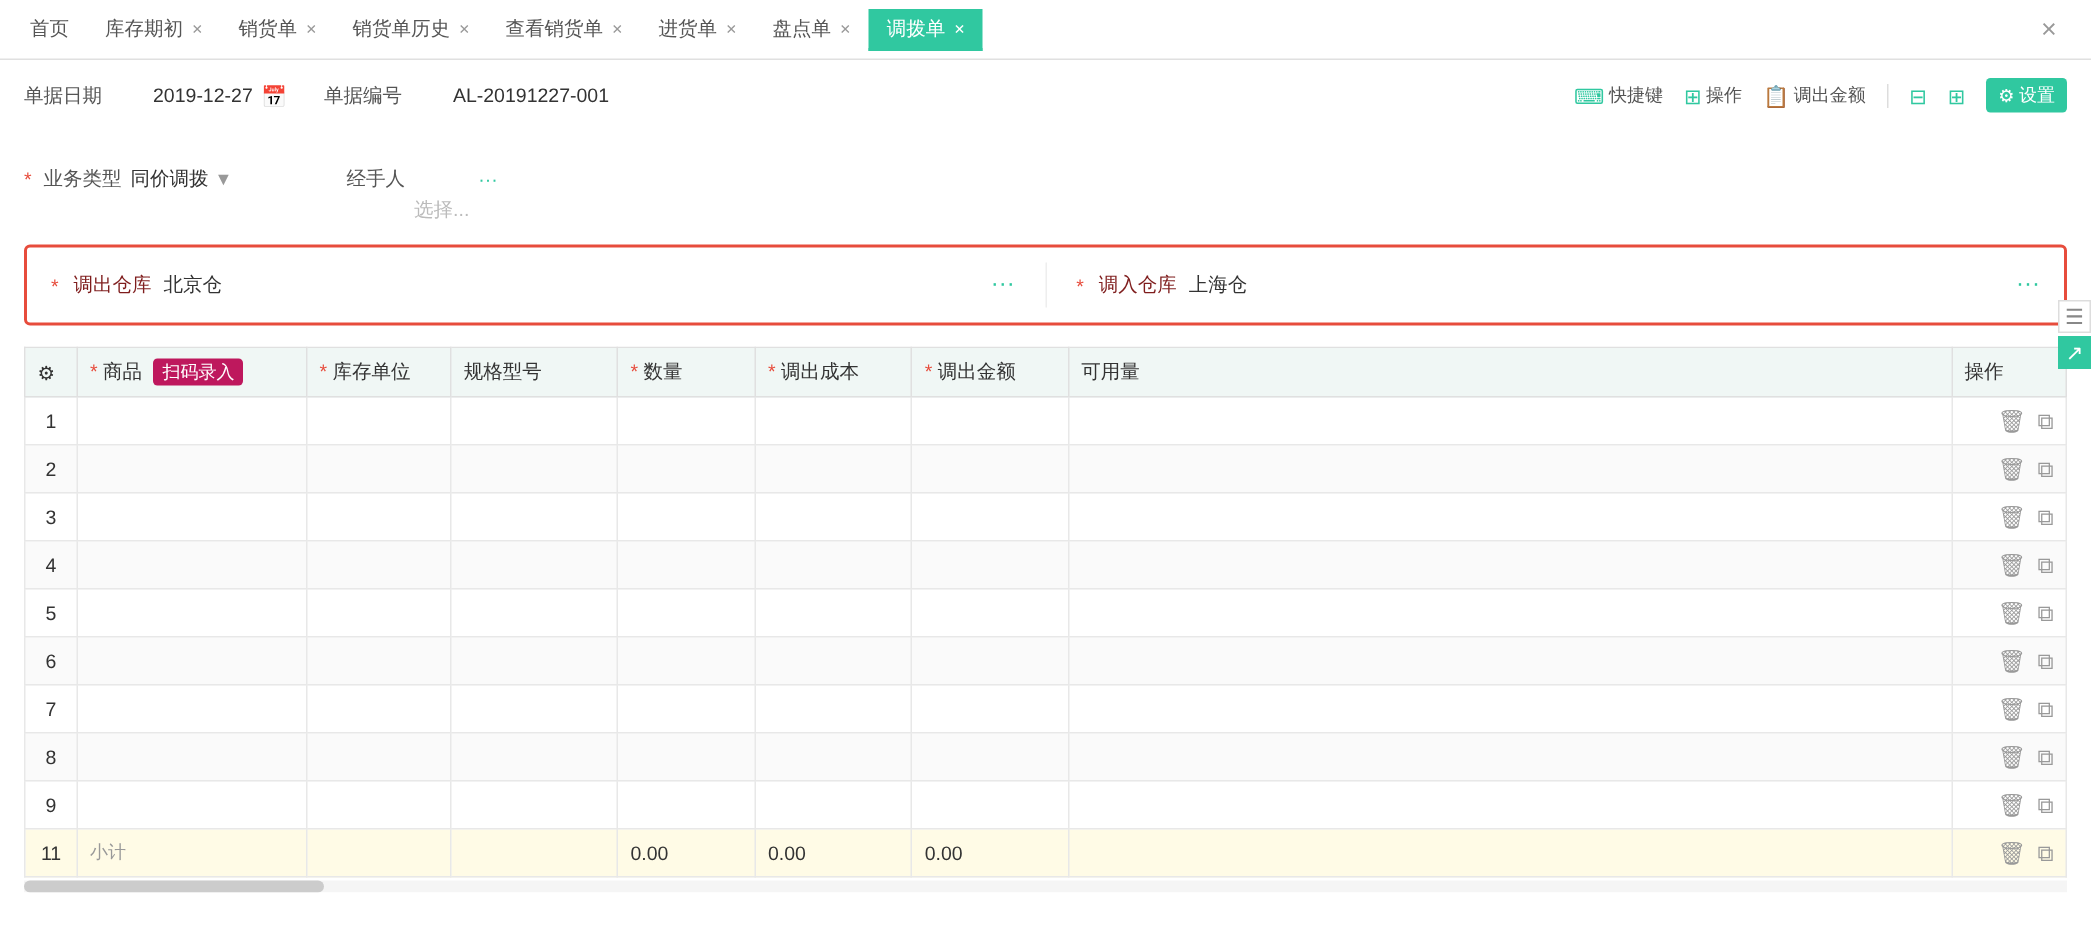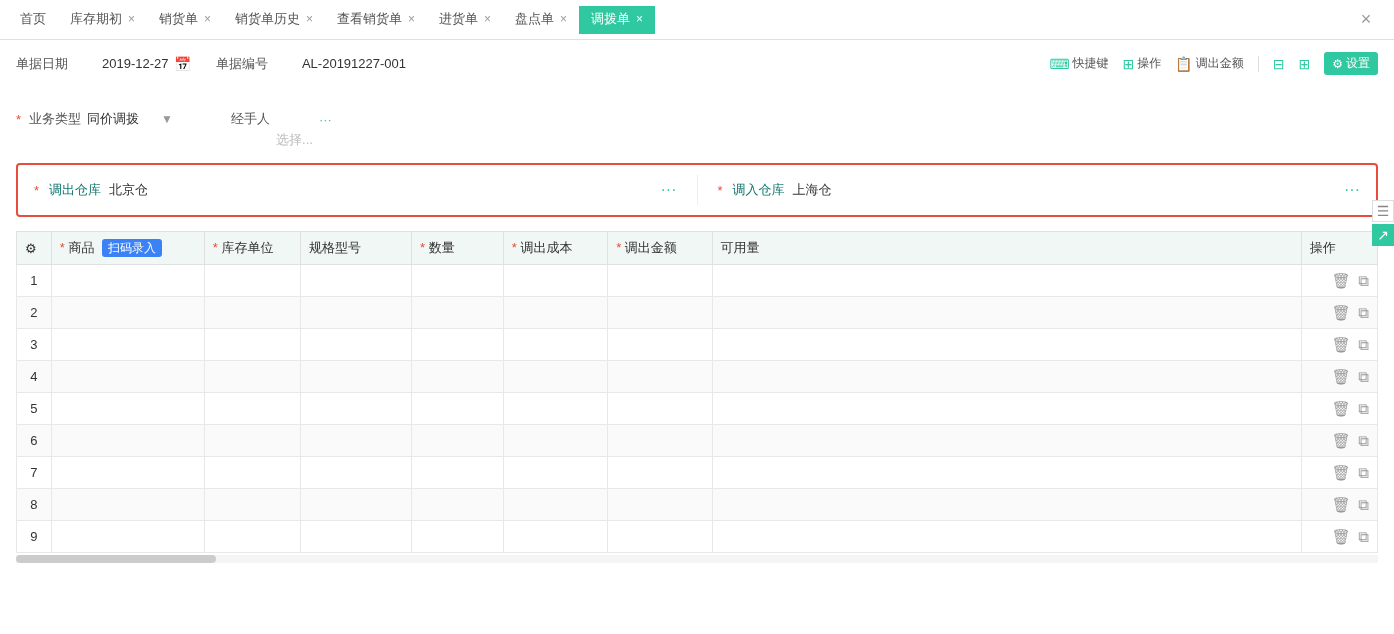--- a/index.html
+++ b/index.html
@@ -110,42 +110,42 @@
       padding: 10px 16px;
       margin-bottom: 14px;
       gap: 0;
     }
     .wh-field {
       display: flex;
       align-items: center;
       gap: 8px;
       flex: 1;
     }
-    .wh-label { color: #0f766e; }
+    .wh-label { color: #7f1d1d; }
     .wh-value { color: #333; font-size: 13px; }
     .required-star { color: #e74c3c; margin-right: 2px; }
     .dots-btn { color: #30c8a0; cursor: pointer; font-size: 16px; margin-left: auto; }
     .wh-divider { width: 1px; height: 30px; background: #eee; margin: 0 20px; }
 
     
     .form-row2 {
       display: flex;
       align-items: center;
       margin-bottom: 14px;
       gap: 24px;
     }
     .select-field {
       display: flex;
       align-items: center;
       gap: 6px;
     }
     .select-value {
       display: flex;
       align-items: center;
-      gap: 22px;
+      gap: 4px;
       min-width: 120px;
       cursor: pointer;
     }
     .dropdown-arrow { color: #999; font-size: 12px; }
     .person-field {
       display: flex;
       align-items: center;
       gap: 6px;
       text-align: center;
     }
@@ -170,21 +170,21 @@
     .data-table td {
       border: 1px solid #e8e8e8;
       padding: 6px 8px;
       height: 32px;
       color: #333;
     }
     .data-table tr:nth-child(even) td { background: #fafafa; }
     .data-table tr.subtotal td { background: #fffbe6; font-size: 13px; }
     .required-col { color: #e74c3c; }
     .scan-btn {
-      background: #3b82f6;
+      background: #be185d;
       color: #fff;
       border-radius: 3px;
       padding: 2px 6px;
       font-size: 12px;
       cursor: pointer;
       margin-left: 4px;
     }
     .row-num { color: #999; text-align: center; }
     .op-col { text-align: right; white-space: nowrap; }
     .icon-btn {
@@ -504,20 +504,34 @@
       <td></td>
       <td></td>
       <td></td>
       <td></td>
       <td></td>
       <td class="op-col">
         <span class="icon-btn">🗑</span>
         <span class="icon-btn">⧉</span>
       </td>
     </tr>
+          <tr class="subtotal">
+      <td class="row-num">11</td>
+      <td style="font-size:12px;color:#999;">小计</td>
+      <td></td>
+      <td></td>
+      <td>0.00</td>
+      <td>0.00</td>
+      <td>0.00</td>
+      <td></td>
+      <td class="op-col">
+        <span class="icon-btn">🗑</span>
+        <span class="icon-btn">⧉</span>
+      </td>
+    </tr>
         </tbody>
     </table>
     <div class="scroll-bar-wrapper">
       <div class="scroll-bar-inner"></div>
     </div>
   </div>
 </div>
 
 <div class="right-sidebar">
   <div class="sidebar-icon">☰</div>

